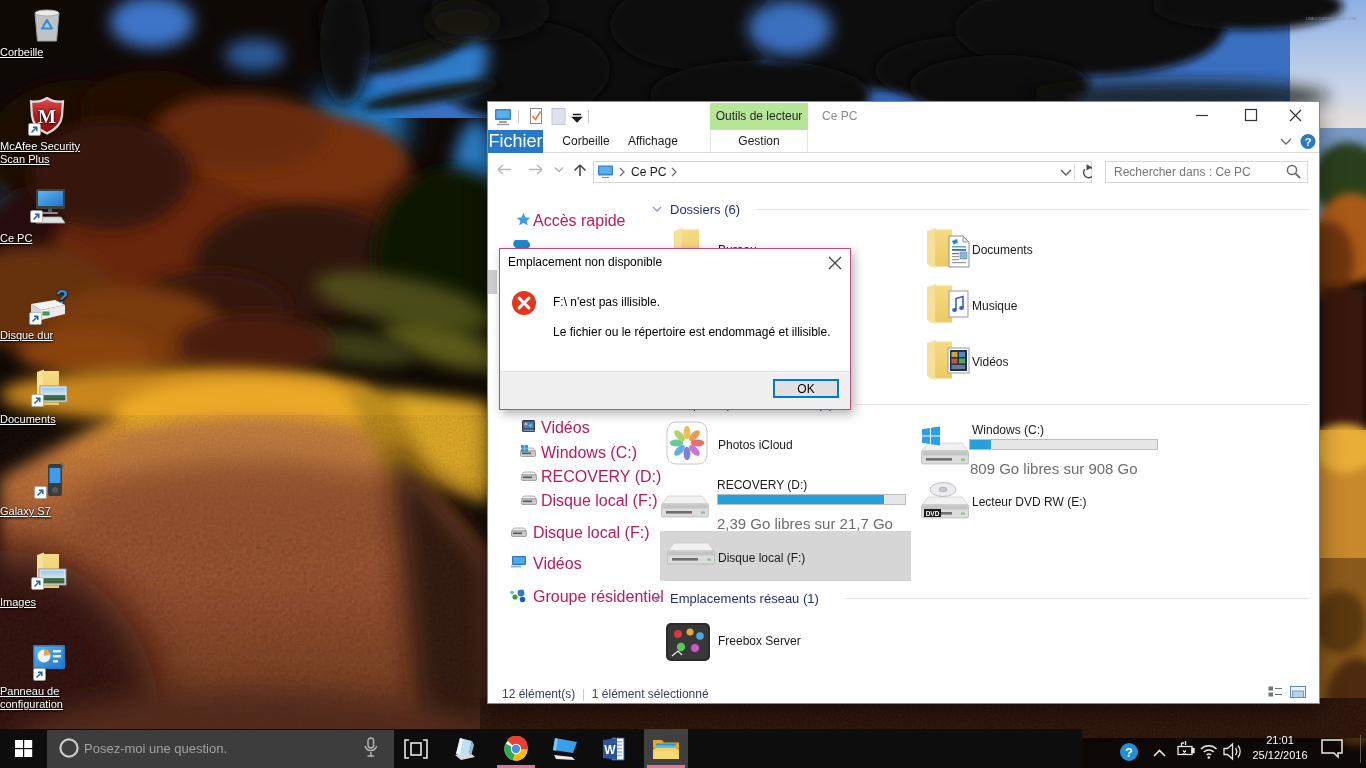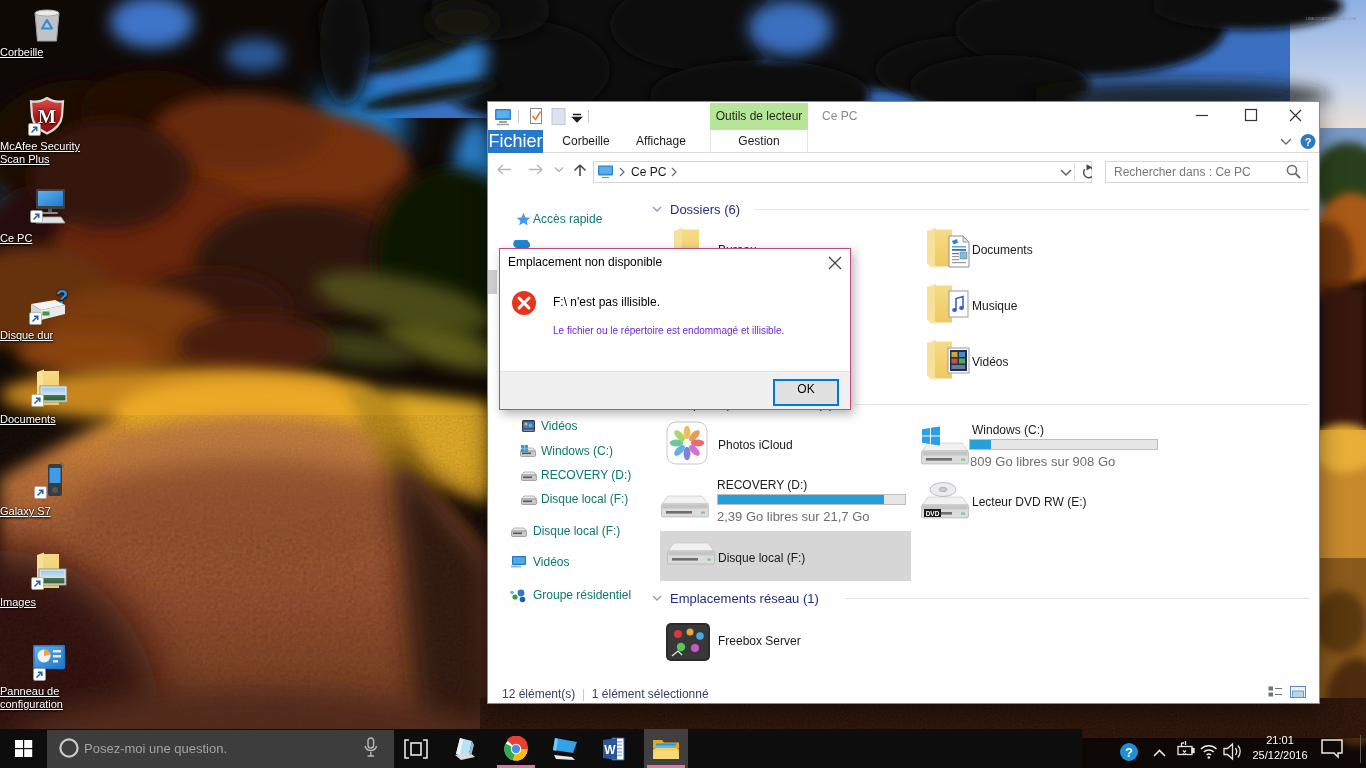--- a/index.html
+++ b/index.html
@@ -8,24 +8,24 @@
   .abs { position:absolute; }
   
   .dicon { position:absolute; width:94px; color:#fff; font-size:11px;
            text-shadow:0 1px 2px rgba(0,0,0,.9), 0 0 2px rgba(0,0,0,.9); line-height:13px;text-decoration:underline; }
   .dicon svg { display:block; margin:0 auto 3px; }
   
   #win { position:absolute; left:487px; top:101px; width:833px; height:603px;
          background:#fff; border:1px solid #8a8a8a; box-shadow:0 8px 22px rgba(0,0,0,.45); }
   .tabtxt { font-size:12px; color:#1a1a1a; }
   
-  .side { position:absolute; font-size:12px; color:#0f766e; white-space:nowrap; }
+  .side { position:absolute; font-size:16px; color:#be185d; white-space:nowrap; }
   
   .lbl { position:absolute; font-size:12px; color:#1a1a1a; white-space:nowrap; }
-  .sub { position:absolute; font-size:13px; color:#6d6d6d; white-space:nowrap; }
+  .sub { position:absolute; font-size:15px; color:#6d6d6d; white-space:nowrap;margin-top:6px; }
   .ghead { position:absolute; font-size:13px; color:#232d7e; white-space:nowrap; }
   .gline { position:absolute; height:1px; background:#e3e3e3; }
   
   #dlg { position:absolute; left:499px; top:248px; width:352px; height:162px; background:#fff;
          border:1px solid #c04a7d; box-shadow:3px 4px 10px rgba(0,0,0,.3); }
   
   #bar { position:absolute; left:0; top:729px; width:1082px; height:39px; background:#0d0d0d;padding-left:30px; }
 </style>
 </head>
 <body>
@@ -305,21 +305,21 @@
   <div class="abs tabtxt" style="left:334px;top:7px;color:#8a8a8a">Ce PC</div>
   <svg class="abs" width="120" height="28" style="left:700px;top:0">
     <line x1="8" y1="13.5" x2="20" y2="13.5" stroke="#333" stroke-width="1.2"></line>
     <rect x="57.5" y="7.5" width="11" height="11" fill="none" stroke="#333" stroke-width="1.2"></rect>
     <path d="M102 8 L113 19 M113 8 L102 19" stroke="#333" stroke-width="1.2"></path>
   </svg>
 
   <div class="abs" style="left:0;top:28px;width:831px;height:23px;background:#fff;border-bottom:1px solid #dadada"></div>
   <div class="abs" style="left:0;top:28px;width:55px;height:23px;background:#2678c8;color:#fff;font-size:18px;text-align:center;line-height:22px">Fichier</div>
   <div class="abs tabtxt" style="left:70px;top:28px;width:56px;text-align:center;line-height:22px">Corbeille</div>
-  <div class="abs tabtxt" style="left:148px;top:28px;width:50px;text-align:center;line-height:22px">Affichage</div>
+  <div class="abs tabtxt" style="left:140px;top:28px;width:50px;text-align:left;line-height:22px">Affichage</div>
   <div class="abs tabtxt" style="left:222px;top:28px;width:98px;height:23px;text-align:center;line-height:22px;border-left:1px solid #e4e4e4;border-right:1px solid #e4e4e4">Gestion</div>
   <svg class="abs" width="40" height="23" style="left:790px;top:28px">
     <path d="M3 9 l5 5 l5 -5" stroke="#6a6a6a" stroke-width="1.4" fill="none"></path>
     <circle cx="30" cy="11.5" r="7.5" fill="#2e7ac2"></circle>
     <text x="30" y="16" font-size="11" font-weight="bold" fill="#fff" text-anchor="middle">?</text>
   </svg>
 
   <svg class="abs" width="105" height="33" style="left:0;top:51px">
     <path d="M10 16.5 h13 M10 16.5 l5 -4.5 M10 16.5 l5 4.5" stroke="#b8b8b8" stroke-width="1.5" fill="none"></path>
     <path d="M41 16.5 h13 M54 16.5 l-5 -4.5 M54 16.5 l-5 4.5" stroke="#b8b8b8" stroke-width="1.5" fill="none"></path>
@@ -582,23 +582,23 @@
 <div id="dlg">
   <div class="abs" style="left:8px;top:6px;font-size:12px;color:#000">Emplacement non disponible</div>
   <svg class="abs" width="16" height="16" style="left:327px;top:6px">
     <path d="M2 2 L14 14 M14 2 L2 14" stroke="#444" stroke-width="1.3"></path>
   </svg>
   <svg class="abs" width="26" height="26" style="left:11px;top:41px">
     <circle cx="13" cy="13" r="12" fill="#e8341c"></circle>
     <path d="M8 8 L18 18 M18 8 L8 18" stroke="#fff" stroke-width="3" stroke-linecap="round"></path>
   </svg>
   <div class="abs" style="left:53px;top:46px;font-size:12px;color:#000">F:\ n'est pas illisible.</div>
-  <div class="abs" style="left:53px;top:76px;font-size:10px;color:#6d28d9">Le fichier ou le répertoire est endommagé et illisible.</div>
+  <div class="abs" style="left:53px;top:76px;font-size:12px;color:#000000">Le fichier ou le répertoire est endommagé et illisible.</div>
   <div class="abs" style="left:0;top:122px;width:350px;height:38px;background:#f0f0f0;border-top:1px solid #e2e2e2"></div>
-  <div class="abs" style="left:273px;top:130px;width:66px;height:27px;background:#e1e1e1;border:2px solid #0078d7;font-size:12px;color:#000;text-align:center;line-height:17px">OK</div>
+  <div class="abs" style="left:273px;top:130px;width:66px;height:19px;background:#e1e1e1;border:2px solid #0078d7;font-size:12px;color:#000;text-align:center;line-height:17px">OK</div>
 </div>
 
 <div id="bar">
   <svg class="abs" width="18" height="17" style="left:15px;top:11px">
     <rect x="0" y="0" width="8" height="8" fill="#fff"></rect>
       <rect x="9.2" y="0" width="8" height="8" fill="#fff"></rect>
     <rect x="0" y="9.2" width="8" height="8" fill="#fff"></rect>
       <rect x="9.2" y="9.2" width="8" height="8" fill="#fff"></rect>
   </svg>
   <div class="abs" style="left:47px;top:1px;width:347px;height:38px;background:#3d3d3d"></div>

